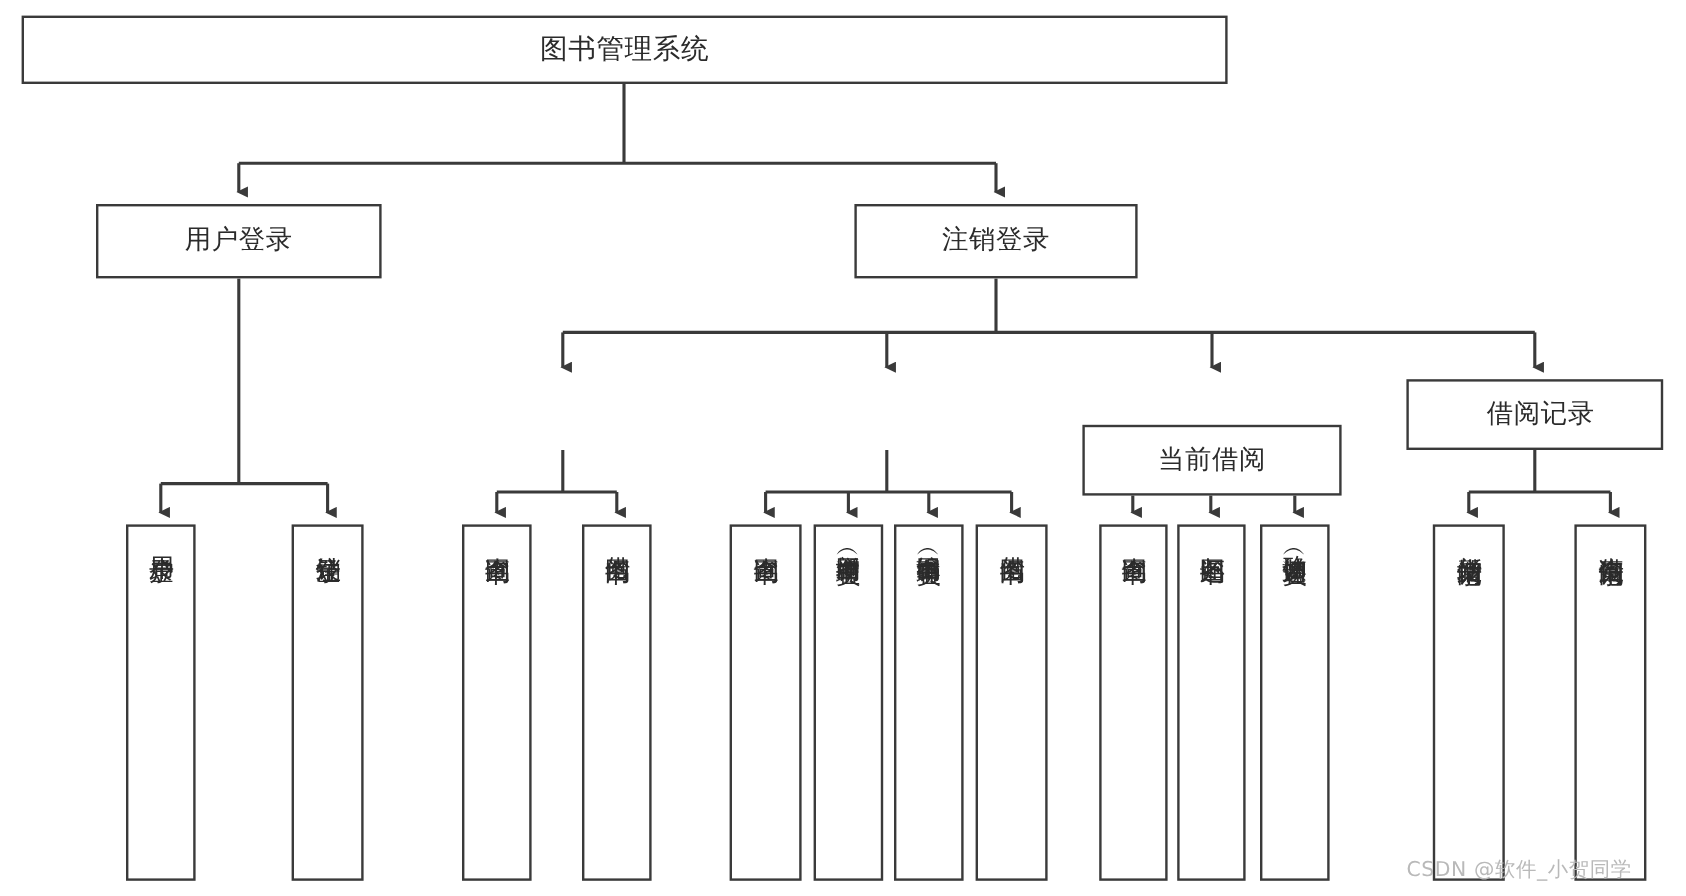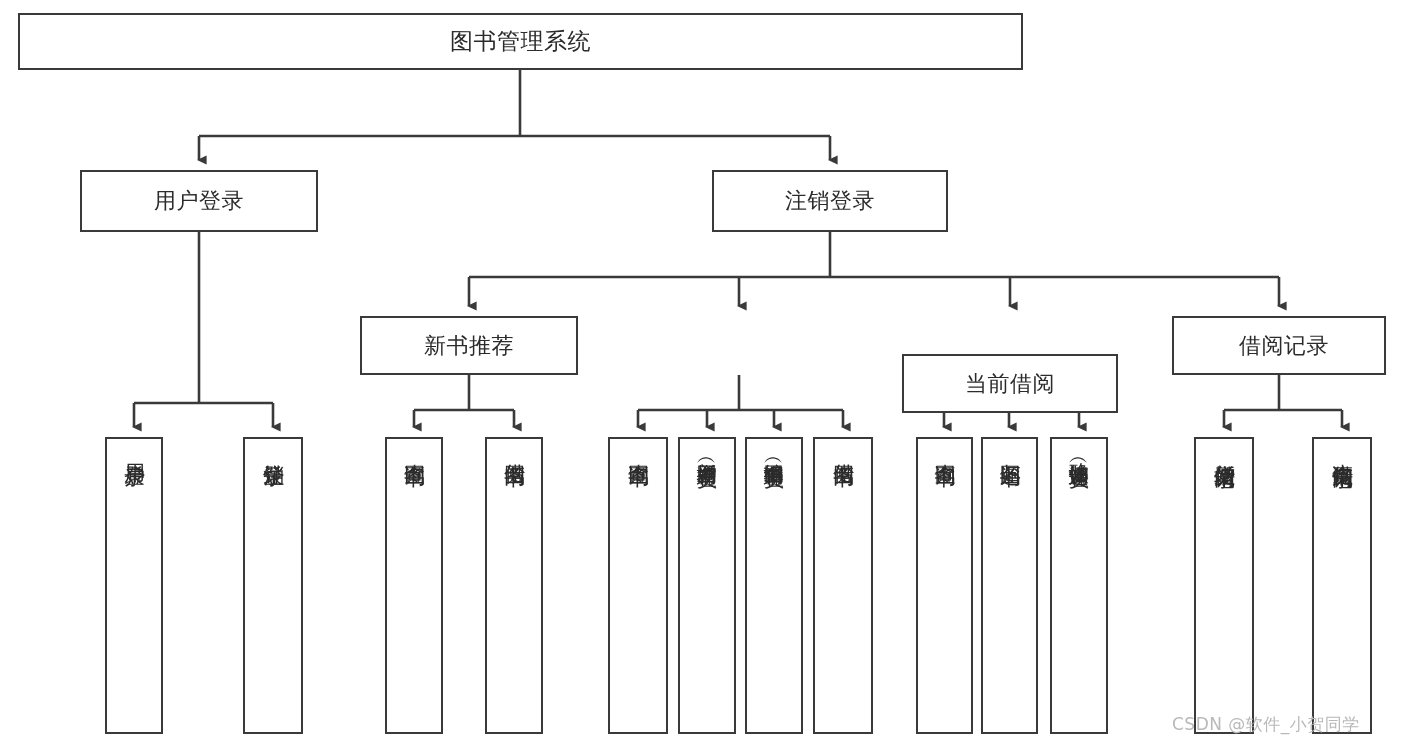--- a/index.html
+++ b/index.html
@@ -138,23 +138,20 @@
     <span class="label">图书管理系统</span>
   </div>
 
   <div class="node horiz" style="left:80px; top:170px; width:238px; height:62px;">
     <span class="label">用户登录</span>
   </div>
   <div class="node horiz" style="left:712px; top:170px; width:236px; height:62px;">
     <span class="label">注销登录</span>
   </div>
 
-  <div class="node horiz" style="left:360px; top:316px; width:218px; height:59px;">
-    <span class="label">新书推荐</span>
-  </div>
   <div class="node horiz" style="left:902px; top:316px; width:216px; height:59px;margin-top:38px;">
     <span class="label">当前借阅</span>
   </div>
   <div class="node horiz" style="left:1172px; top:316px; width:214px; height:59px;padding-left:10px;">
     <span class="label">借阅记录</span>
   </div>
 
   <div class="node vert" style="left:105px; top:437px; width:58px; height:297px;">
     <span class="label">用户登录</span>
   </div>

